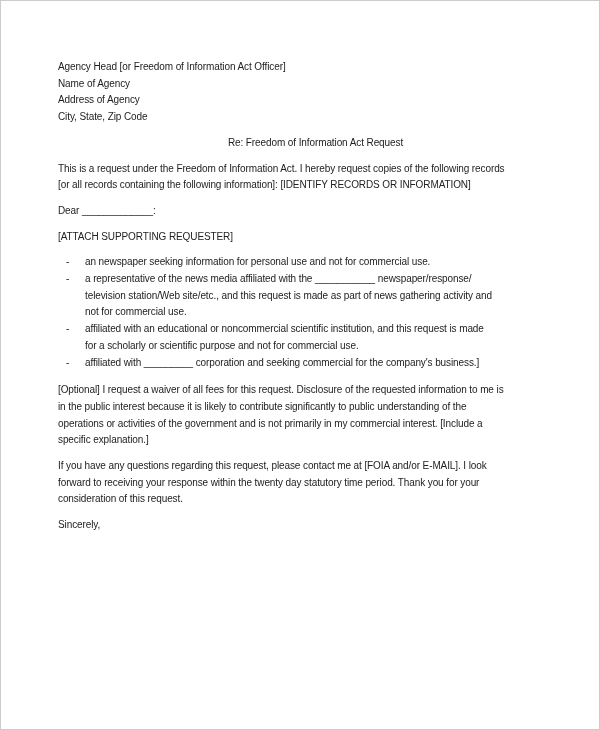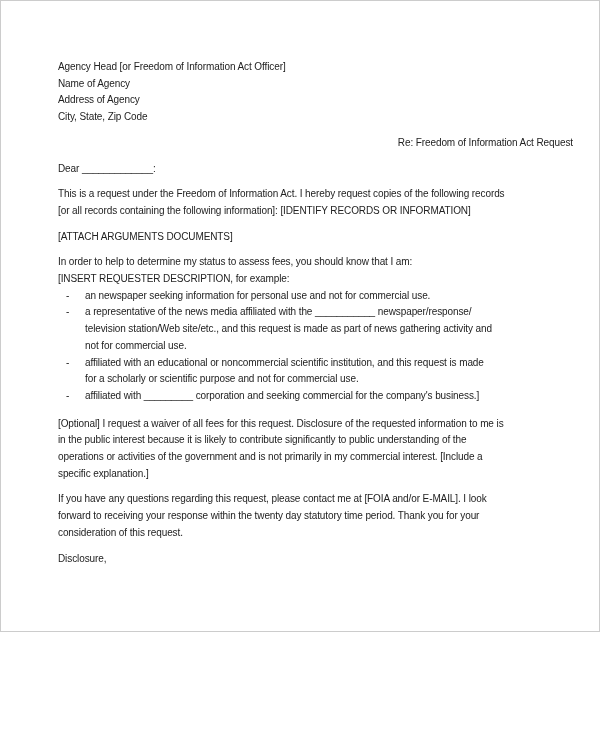--- a/index.html
+++ b/index.html
@@ -2,38 +2,38 @@
 <html><head>
 <meta charset="utf-8">
 <style>
   html, body {
     margin: 0;
     padding: 0;
     background: #ffffff;
   }
   .page {
     width: 600px;
-    height: 632px;
+    height: 730px;
     box-sizing: border-box;
     background: #ffffff;
     border: 1px solid #cccccc;
     overflow: hidden;
     font-family: "Liberation Sans", "DejaVu Sans", sans-serif;
     font-size: 10px;
     line-height: 16.7px;
     letter-spacing: -0.1px;
     color: #222222;
     padding: 58px 26px 0 57px;
   }
   .block {
     margin: 0 0 9px 0;
     white-space: pre-line;
   }
   .subject {
-    text-align: right;
+    text-align: center;
   }
   .tight {
     margin-bottom: 0;
   }
   .bullet-list {
     margin: 0 0 11px 0;
   }
   .bullet-item {
     display: flex;
     align-items: flex-start;
@@ -52,30 +52,28 @@
 
 <div class="page">
 
   <div class="block">Agency Head [or Freedom of Information Act Officer]
 Name of Agency
 Address of Agency
 City, State, Zip Code</div>
 
   <div class="block subject">Re: Freedom of Information Act Request</div>
 
-  <div class="block">Dear _____________:</div>
-
   <div class="block">This is a request under the Freedom of Information Act. I hereby request copies of the following records
 [or all records containing the following information]: [IDENTIFY RECORDS OR INFORMATION]</div>
 
-  <div class="block">[ATTACH ARGUMENTS DOCUMENTS]</div>
+  <div class="block">Dear _____________:</div>
+
+  <div class="block">[ATTACH SUPPORTING REQUESTER]</div>
 
 
-  <div class="block tight">In order to help to determine my status to assess fees, you should know that I am:
-[INSERT REQUESTER DESCRIPTION, for example:</div>
 
   <div class="bullet-list">
     <div class="bullet-item">
       <span class="dash">-</span>
       <span class="bullet-text">an newspaper seeking information for personal use and not for commercial use.</span>
     </div>
     <div class="bullet-item">
       <span class="dash">-</span>
       <span class="bullet-text">a representative of the news media affiliated with the ___________ newspaper/response/
 television station/Web site/etc., and this request is made as part of news gathering activity and
@@ -95,16 +93,16 @@
   <div class="block">[Optional] I request a waiver of all fees for this request. Disclosure of the requested information to me is
 in the public interest because it is likely to contribute significantly to public understanding of the
 operations or activities of the government and is not primarily in my commercial interest. [Include a
 specific explanation.]</div>
 
 
   <div class="block">If you have any questions regarding this request, please contact me at [FOIA and/or E-MAIL]. I look
 forward to receiving your response within the twenty day statutory time period. Thank you for your
 consideration of this request.</div>
 
-  <div class="block">Disclosure,</div>
+  <div class="block">Sincerely,</div>
 
 
 </div>
 
 </body></html>

